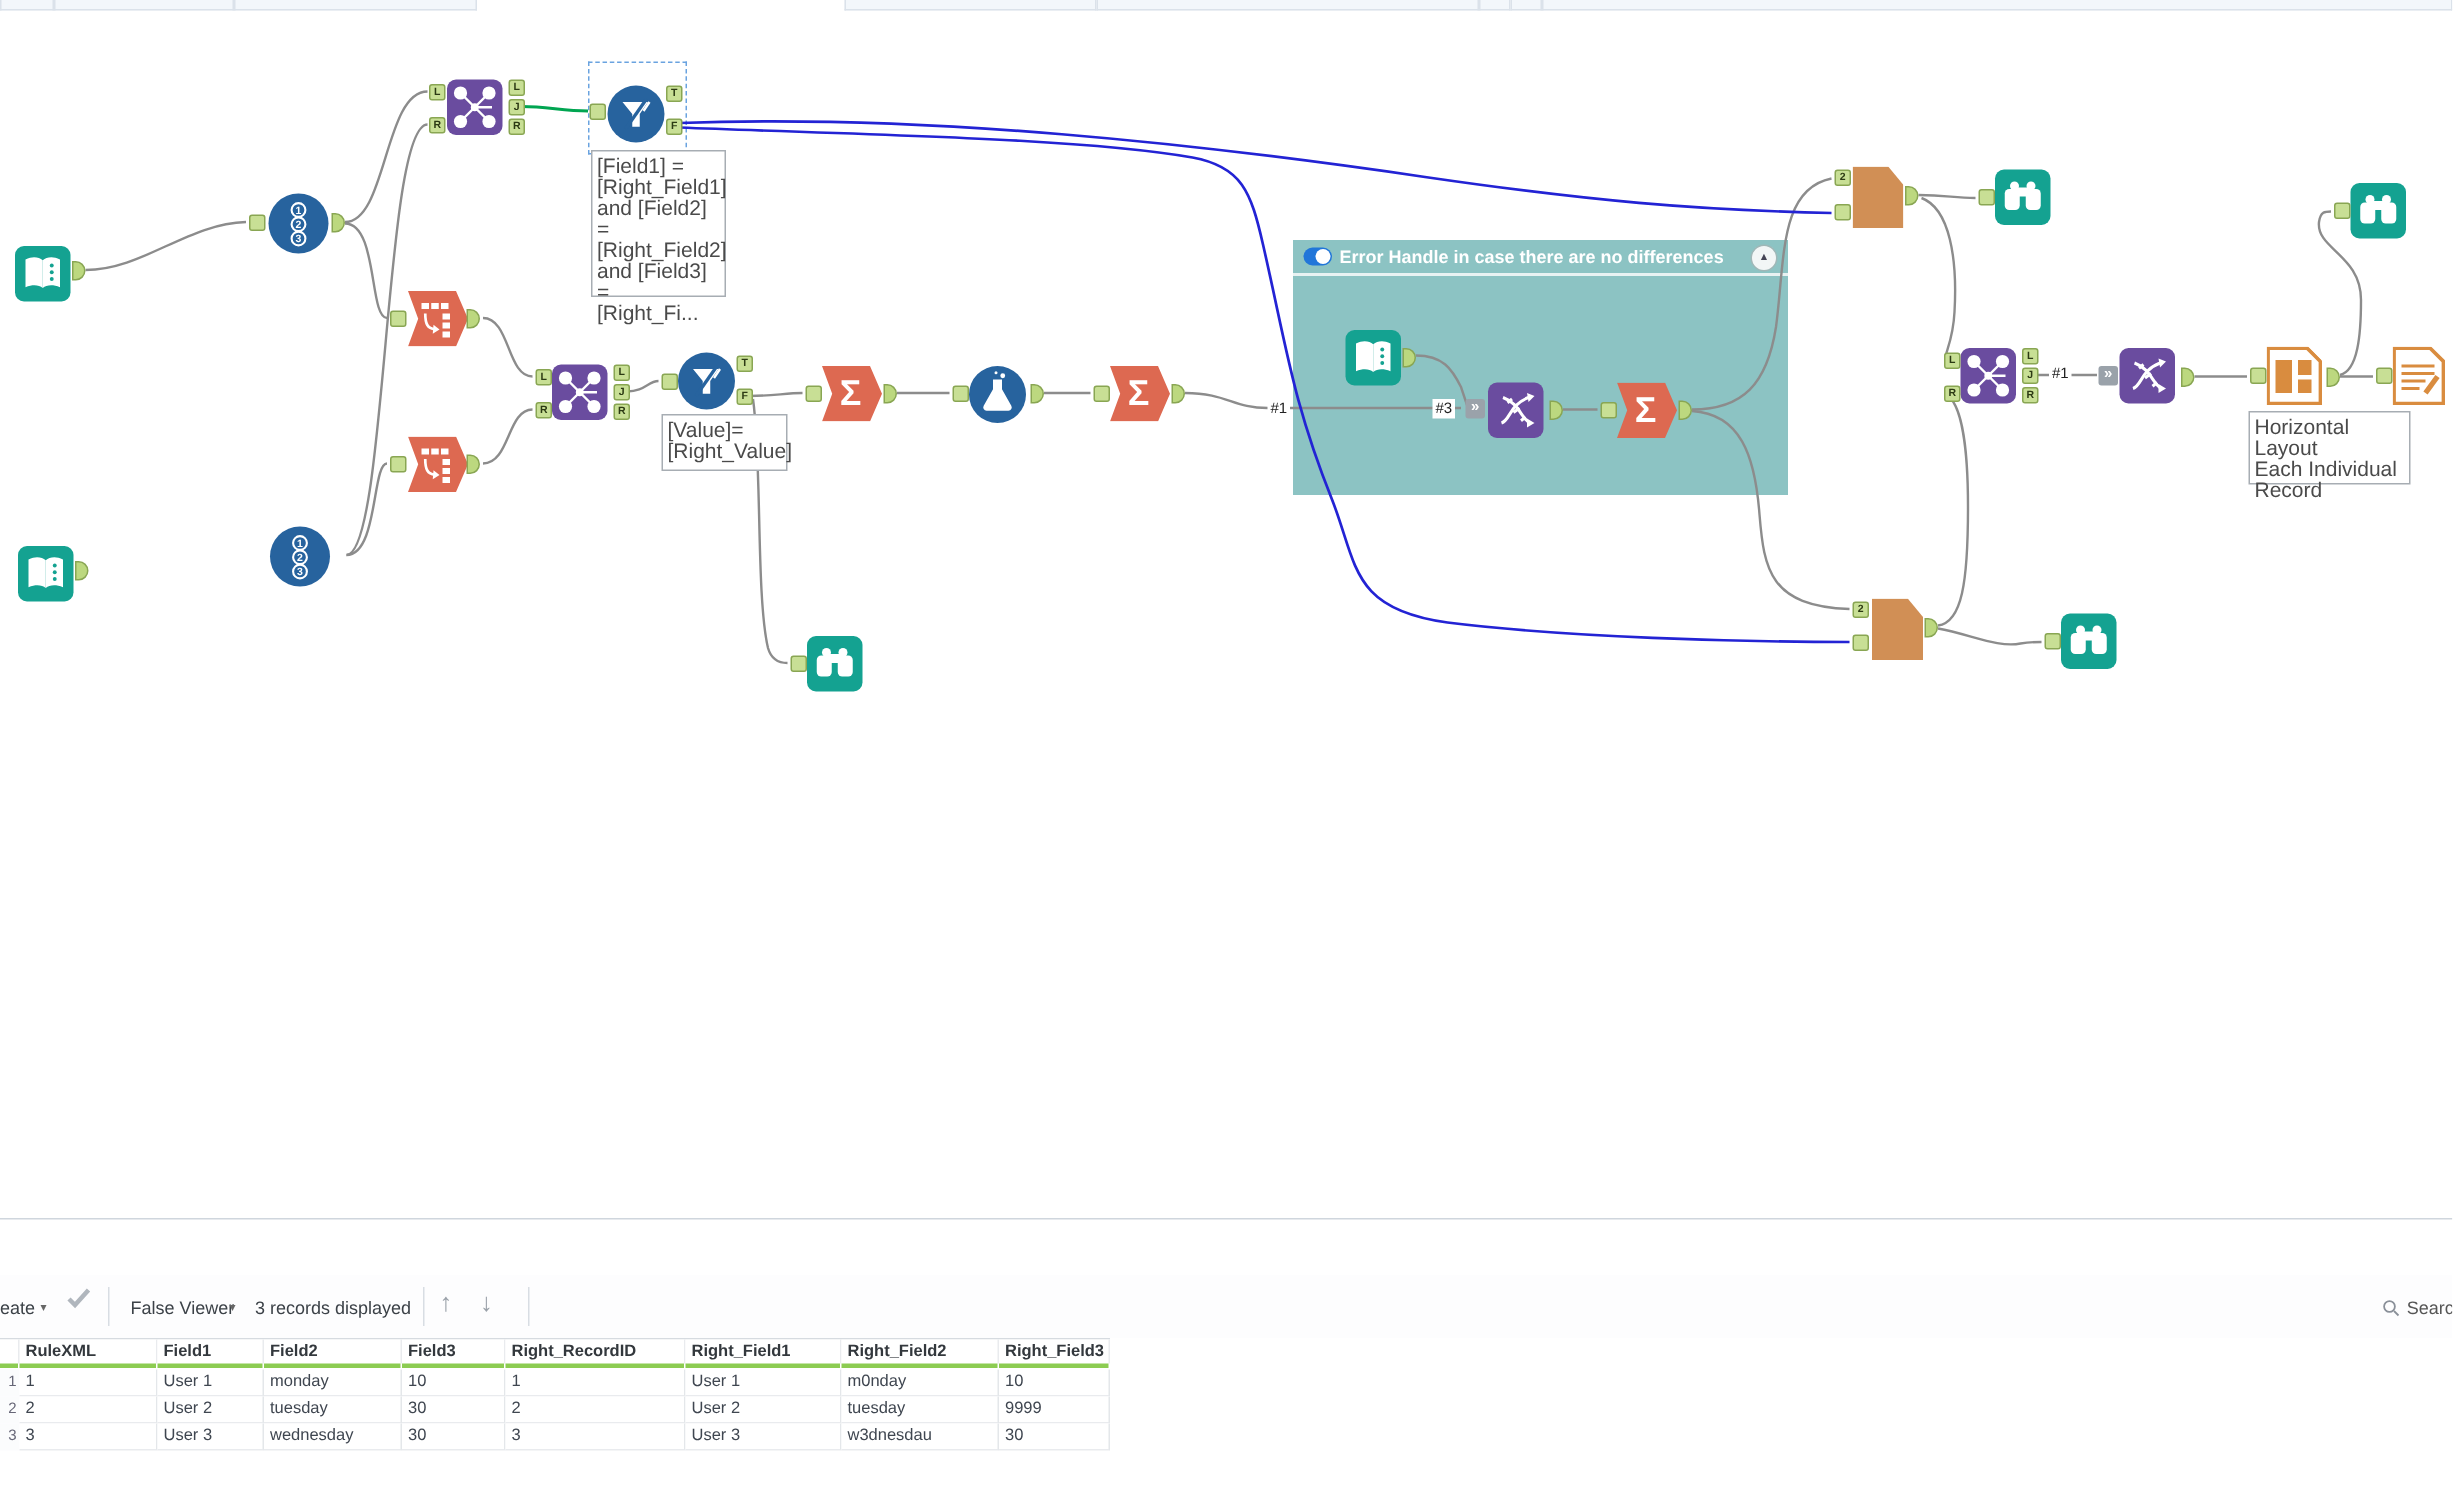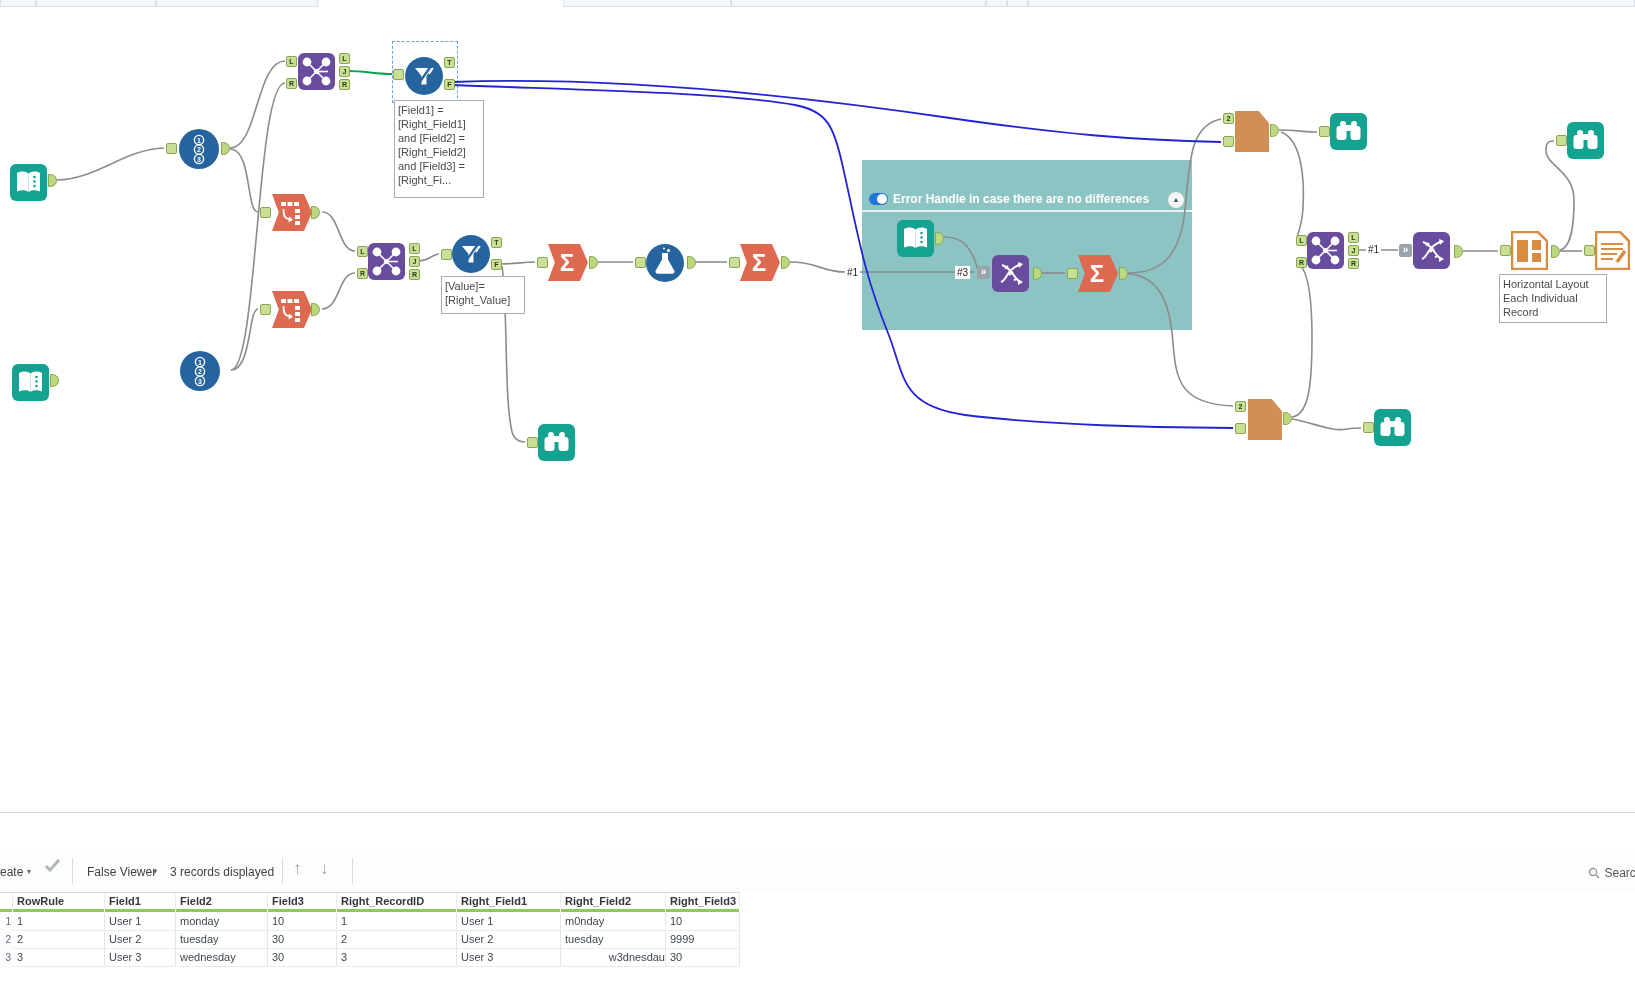--- a/index.html
+++ b/index.html
@@ -23,26 +23,26 @@
     clip-path:polygon(0 0,76% 0,100% 24%,100% 100%,0 100%);}
   .tool svg{position:absolute;left:0;top:0;}
   .sigma{position:absolute;left:0;top:0;width:100%;height:100%;display:flex;align-items:center;justify-content:center;
     color:#fff;font-size:24px;font-weight:bold;padding-right:2px;box-sizing:border-box;}
   .port{position:absolute;width:11px;height:11px;background:#c8df95;border:1px solid #89a653;border-radius:2px;
     z-index:4;font-size:7px;font-weight:bold;color:#2c3a14;display:flex;align-items:center;justify-content:center;box-sizing:border-box;}
   .port.out{width:9px;height:13px;border-radius:0 7px 7px 0;background:#bcd87f;}
   .wireless{position:absolute;width:13px;height:13px;background:#9aa2aa;border-radius:2px;color:#fff;
     font-size:10px;font-weight:bold;line-height:12px;text-align:center;z-index:4;}
   .connlabel{position:absolute;background:#fff;font-size:10px;color:#222;padding:0 2px;z-index:4;line-height:13px;}
-  .annotation{position:absolute;background:#fff;border:1px solid #a7adb3;color:#4a4a4a;font-size:11px;
+  .annotation{position:absolute;background:#fff;border:1px solid #a7adb3;color:#4a4a4a;font-size:14px;
     line-height:14px;padding:2px 3px;white-space:pre-line;z-index:3;}
   #selbox{position:absolute;left:392px;top:33px;width:64px;height:60px;border:1px dashed #6aa3e0;z-index:1;}
   
   #container-box{position:absolute;left:862px;top:152px;width:330px;height:170px;background:#8cc3c3;z-index:1;}
-  #container-header{position:absolute;left:0;top:0;width:100%;height:22px;background:#8cc3c3;border-bottom:2px solid #e8f2f2;margin-top:28px;}
+  #container-header{position:absolute;left:0;top:0;width:100%;height:22px;background:#8cc3c3;border-bottom:2px solid #e8f2f2;}
   #container-title{position:absolute;left:31px;top:4px;color:#fff;font-size:12px;font-weight:bold;}
   #container-toggle{position:absolute;left:7px;top:5px;width:19px;height:12px;background:#2176d9;border-radius:7px;}
   #container-toggle .knob{position:absolute;right:1px;top:1px;width:10px;height:10px;border-radius:50%;background:#fff;}
   #container-collapse{position:absolute;right:7px;top:3px;width:16px;height:16px;border-radius:50%;background:#f2f6f6;
     border:1px solid #9fb7b7;color:#445;font-size:7px;text-align:center;line-height:15px;}
   
   #panel{position:absolute;left:0;top:812px;width:1635px;height:187px;background:#fff;border-top:1px solid #cfd6dd;}
   #panel-band{position:absolute;left:0;top:1px;width:100%;height:35px;background:#eff3f7;border-bottom:1px solid #e2e7ec;}
   #panel-title{position:absolute;left:2px;top:10px;font-size:12px;color:#4a5560;}
   #panel-toolbar{position:absolute;left:0;top:37px;width:100%;height:42px;background:#fdfdfe;}
@@ -474,21 +474,21 @@
       <div id="search-box">
         <svg width="12" height="12" viewBox="0 0 12 12" style="vertical-align:-2px">
             <circle cx="5" cy="5" r="3.6" stroke="#8a9099" fill="none" stroke-width="1.2"></circle>
             <line x1="8" y1="8" x2="11" y2="11" stroke="#8a9099" stroke-width="1.2"></line>
           </svg>
         <span>Search</span>
       </div>
     </div>
     <div id="grid">
         <div id="grid-top"></div>
-        <div class="hcell" style="left: 13px; top: 0px; width: 92px;">RowRule</div>
+        <div class="hcell" style="left: 13px; top: 0px; width: 92px;">RuleXML</div>
         <div class="hcell" style="left: 105px; top: 0px; width: 71px;">Field1</div>
         <div class="hcell" style="left: 176px; top: 0px; width: 92px;">Field2</div>
         <div class="hcell" style="left: 268px; top: 0px; width: 69px;">Field3</div>
         <div class="hcell" style="left: 337px; top: 0px; width: 120px;">Right_RecordID</div>
         <div class="hcell" style="left: 457px; top: 0px; width: 104px;">Right_Field1</div>
         <div class="hcell" style="left: 561px; top: 0px; width: 105px;">Right_Field2</div>
         <div class="hcell" style="left: 666px; top: 0px; width: 74px;">Right_Field3</div>
         <div class="hcell" style="left: 0px; top: 0px; width: 13px;"></div>
         <div class="greenbar" style="left: 0px; top: 16px; width: 12px;"></div>
         <div class="greenbar" style="left: 13px; top: 16px; width: 91px;"></div>
@@ -517,17 +517,17 @@
         <div class="cell" style="left: 457px; top: 38px; width: 104px;">User 2</div>
         <div class="cell" style="left: 561px; top: 38px; width: 105px;">tuesday</div>
         <div class="cell" style="left: 666px; top: 38px; width: 74px;">9999</div>
         <div class="gutter" style="left: 0px; top: 56px; width: 13px;">3</div>
         <div class="cell" style="left: 13px; top: 56px; width: 92px;">3</div>
         <div class="cell" style="left: 105px; top: 56px; width: 71px;">User 3</div>
         <div class="cell" style="left: 176px; top: 56px; width: 92px;">wednesday</div>
         <div class="cell" style="left: 268px; top: 56px; width: 69px;">30</div>
         <div class="cell" style="left: 337px; top: 56px; width: 120px;">3</div>
         <div class="cell" style="left: 457px; top: 56px; width: 104px;">User 3</div>
-        <div class="cell" style="left: 561px; top: 56px; width: 105px; text-align: right;">w3dnesdau</div>
+        <div class="cell" style="left: 561px; top: 56px; width: 105px;">w3dnesdau</div>
         <div class="cell" style="left: 666px; top: 56px; width: 74px;">30</div>
       </div>
   </div>
 </div>
 
 </body></html>

